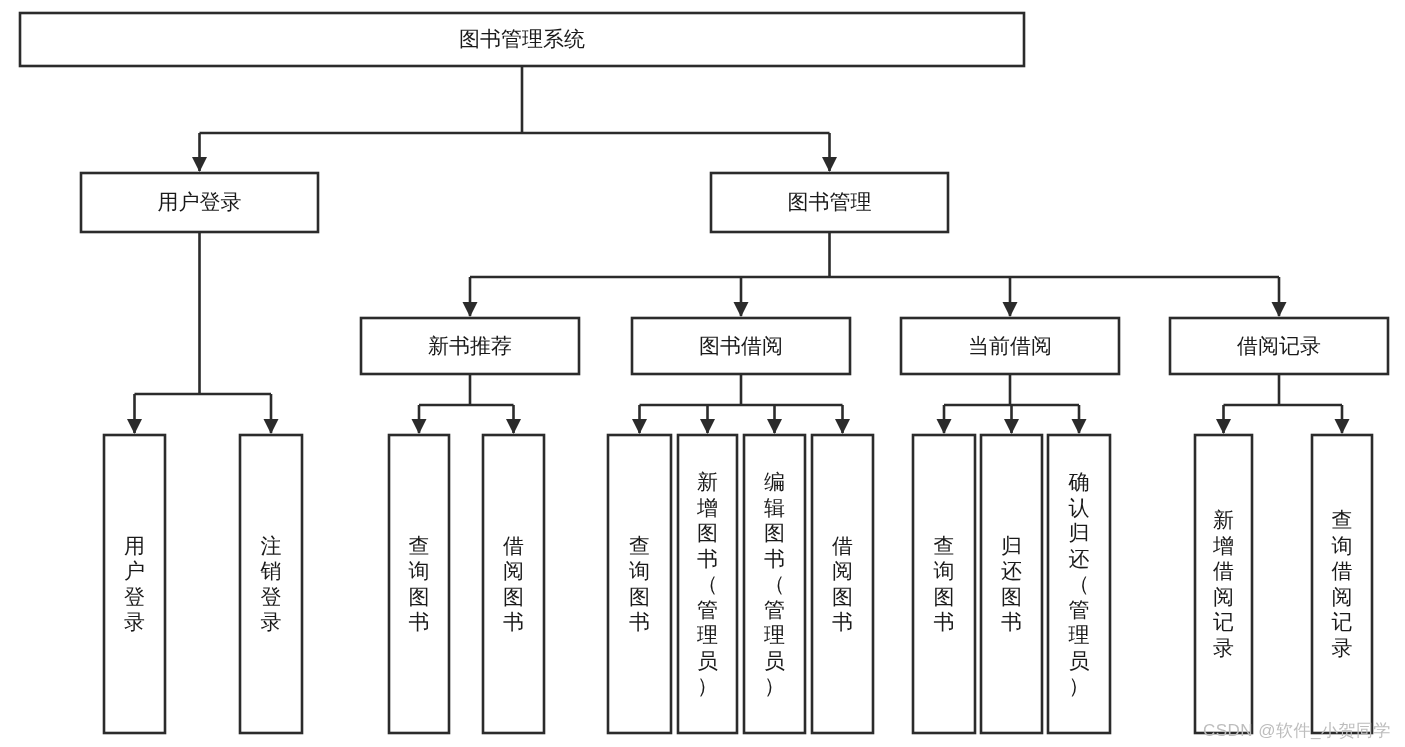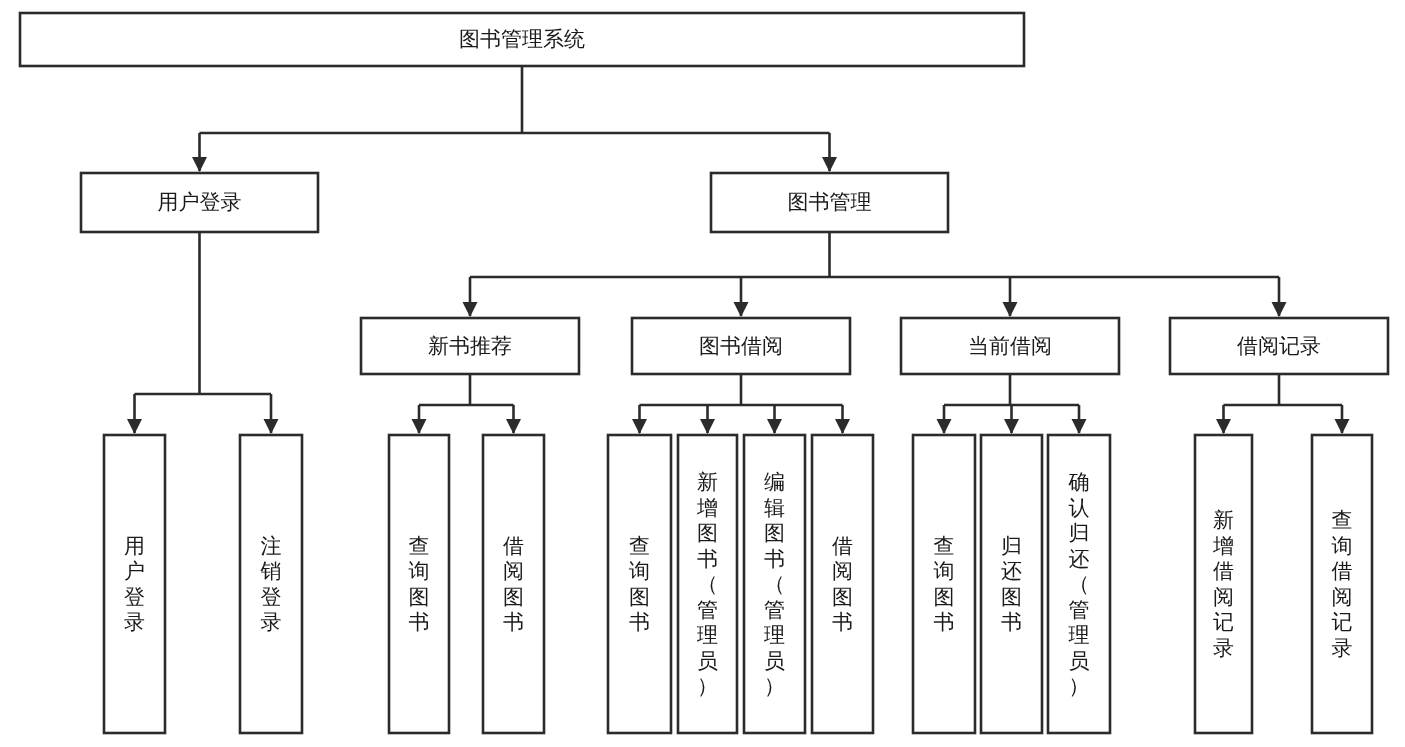--- a/index.html
+++ b/index.html
@@ -161,13 +161,14 @@
         <rect x="981" y="435" width="61" height="298" class="node-box"></rect>
         <text x="1011.5" class="node-label-v"><tspan x="1011.5" y="552.89">归</tspan><tspan x="1011.5" y="578.39">还</tspan><tspan x="1011.5" y="603.89">图</tspan><tspan x="1011.5" y="629.39">书</tspan></text>
         <rect x="1048" y="435" width="62" height="298" class="node-box"></rect>
         <text x="1079" class="node-label-v"><tspan x="1079" y="489.14">确</tspan><tspan x="1079" y="514.64">认</tspan><tspan x="1079" y="540.14">归</tspan><tspan x="1079" y="565.64">还</tspan><tspan x="1079" y="591.14">（</tspan><tspan x="1079" y="616.64">管</tspan><tspan x="1079" y="642.14">理</tspan><tspan x="1079" y="667.64">员</tspan><tspan x="1079" y="693.14">）</tspan></text>
         <rect x="1195" y="435" width="57" height="298" class="node-box"></rect>
         <text x="1223.5" class="node-label-v"><tspan x="1223.5" y="527.39">新</tspan><tspan x="1223.5" y="552.89">增</tspan><tspan x="1223.5" y="578.39">借</tspan><tspan x="1223.5" y="603.89">阅</tspan><tspan x="1223.5" y="629.39">记</tspan><tspan x="1223.5" y="654.89">录</tspan></text>
         <rect x="1312" y="435" width="60" height="298" class="node-box"></rect>
         <text x="1342" class="node-label-v"><tspan x="1342" y="527.39">查</tspan><tspan x="1342" y="552.89">询</tspan><tspan x="1342" y="578.39">借</tspan><tspan x="1342" y="603.89">阅</tspan><tspan x="1342" y="629.39">记</tspan><tspan x="1342" y="654.89">录</tspan></text>
       </g>
     </svg>
+  <div class="watermark">CSDN @软件_小贺同学</div>
 </div>
 
 </body></html>

